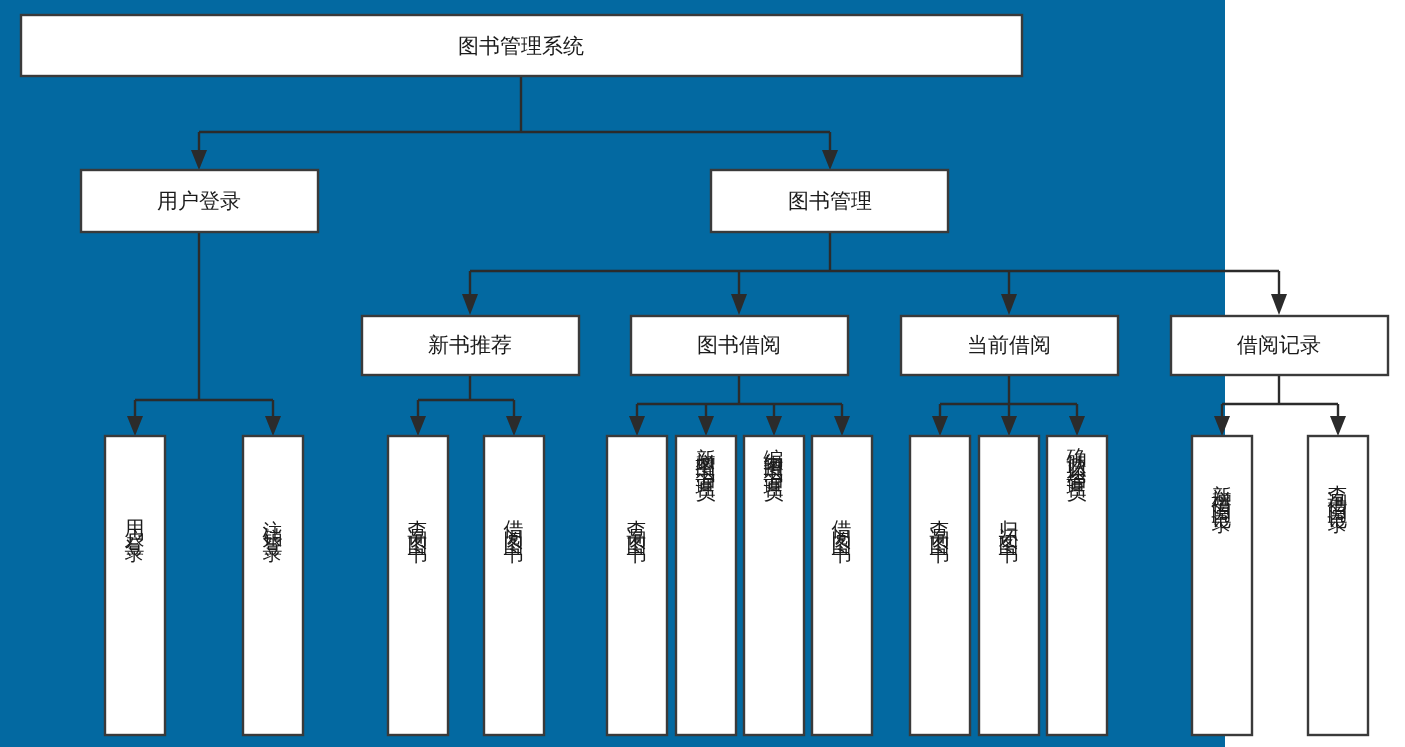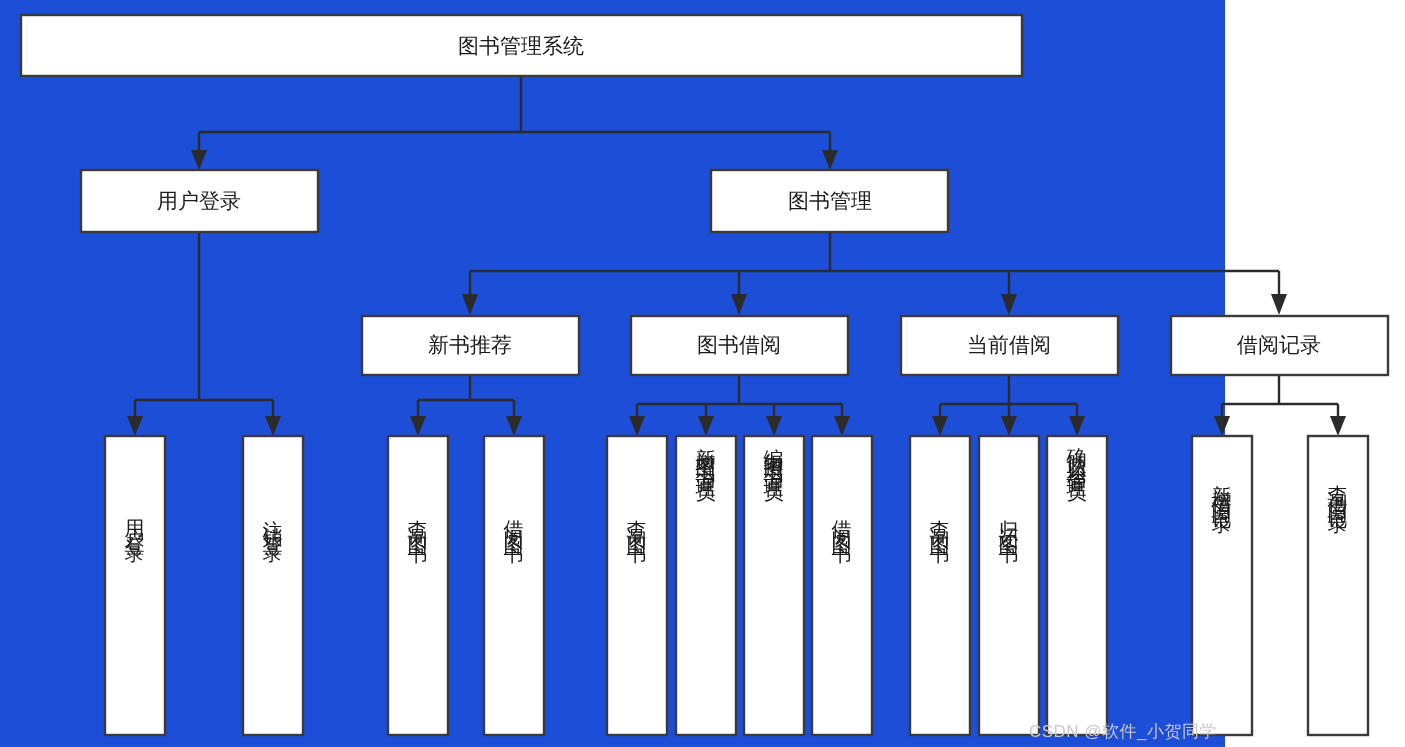--- a/index.html
+++ b/index.html
@@ -10,21 +10,21 @@
   body {
     width: 1405px;
     height: 747px;
     overflow: hidden;
     font-family: "Liberation Sans", "DejaVu Sans", sans-serif;
   }
   #diagram-root {
     position: relative;
     width: 1225px;
     height: 747px;
-    background: #1d4ed8;
+    background: #0369a1;
   }
   svg.canvas {
     position: absolute;
     left: 0;
     top: 0;
     width: 1405px;
     height: 747px;
     display: block;
   }
   .node-box {
@@ -231,15 +231,14 @@
       <text class="node-label-v" x="1222" y="487" writing-mode="tb" glyph-orientation-vertical="0" style="letter-spacing:6px;">新增借阅记录</text>
     </g>
 
     <g>
       <rect class="node-box" x="1308" y="436" width="60" height="299"></rect>
       <text class="node-label-v" x="1338" y="487" writing-mode="tb" glyph-orientation-vertical="0" style="letter-spacing:6px;">查询借阅记录</text>
     </g>
 
   </svg>
 
-  <div class="watermark">CSDN @软件_小贺同学</div>
 
 </div>
 
 </body></html>

